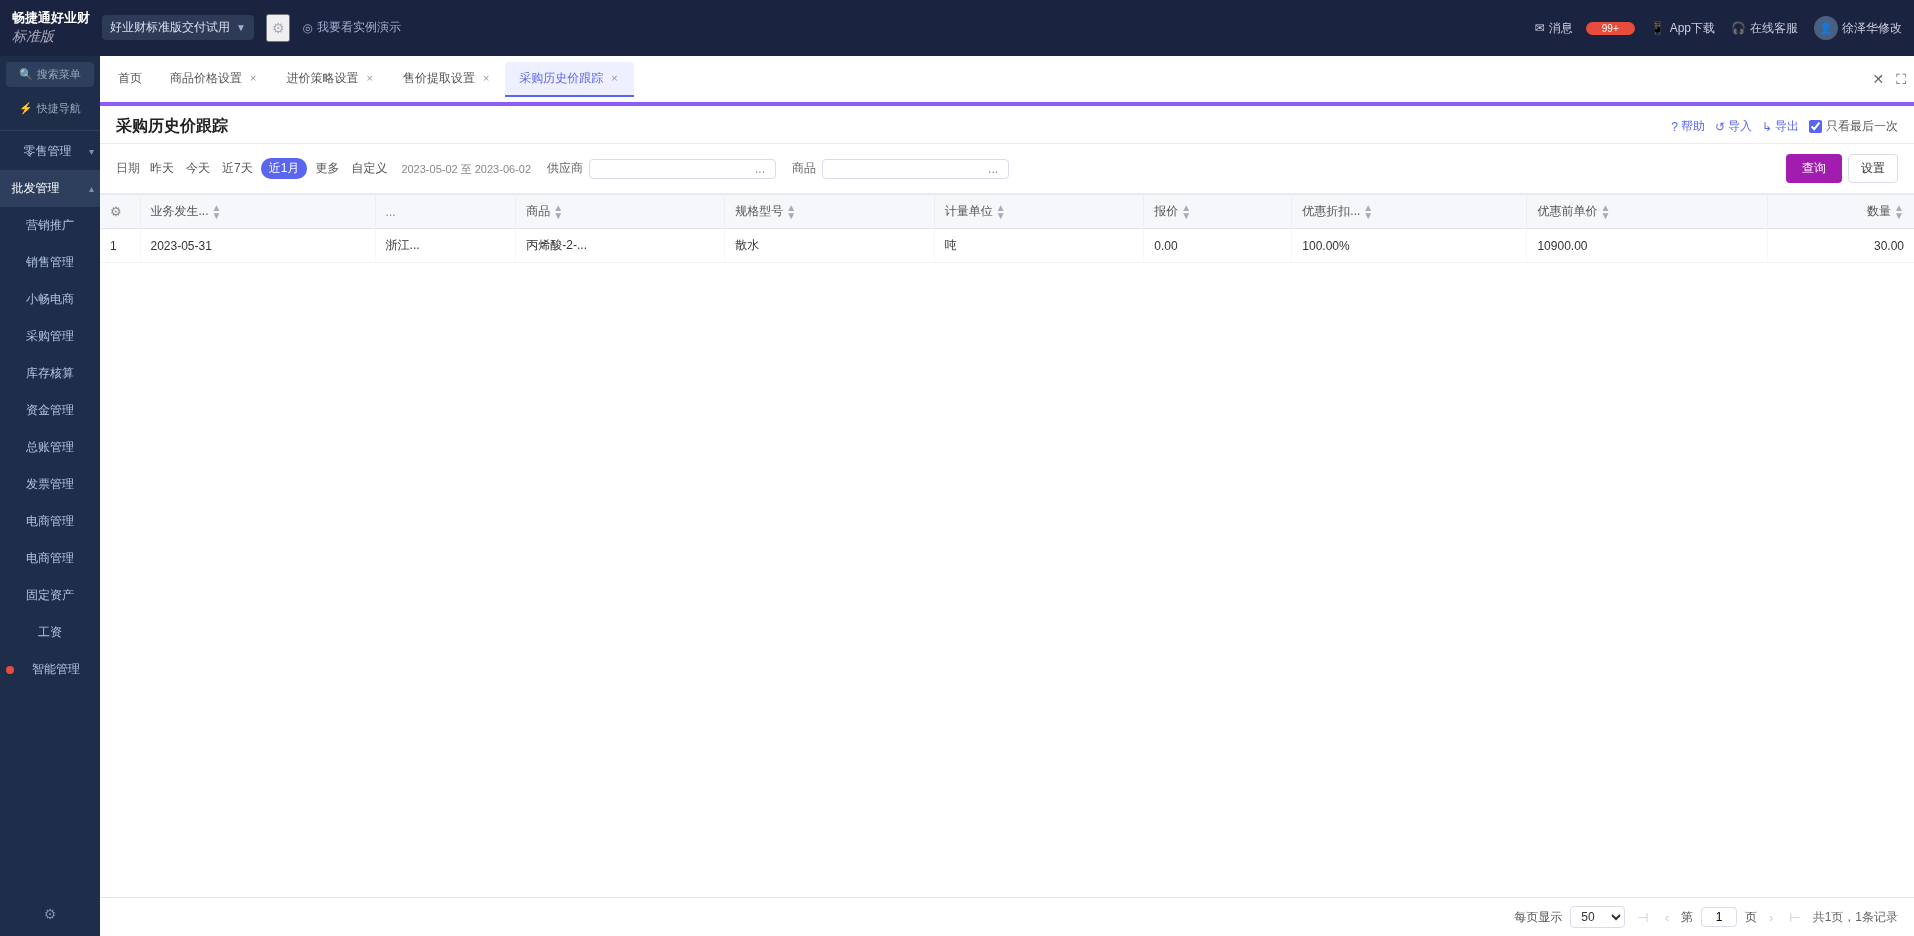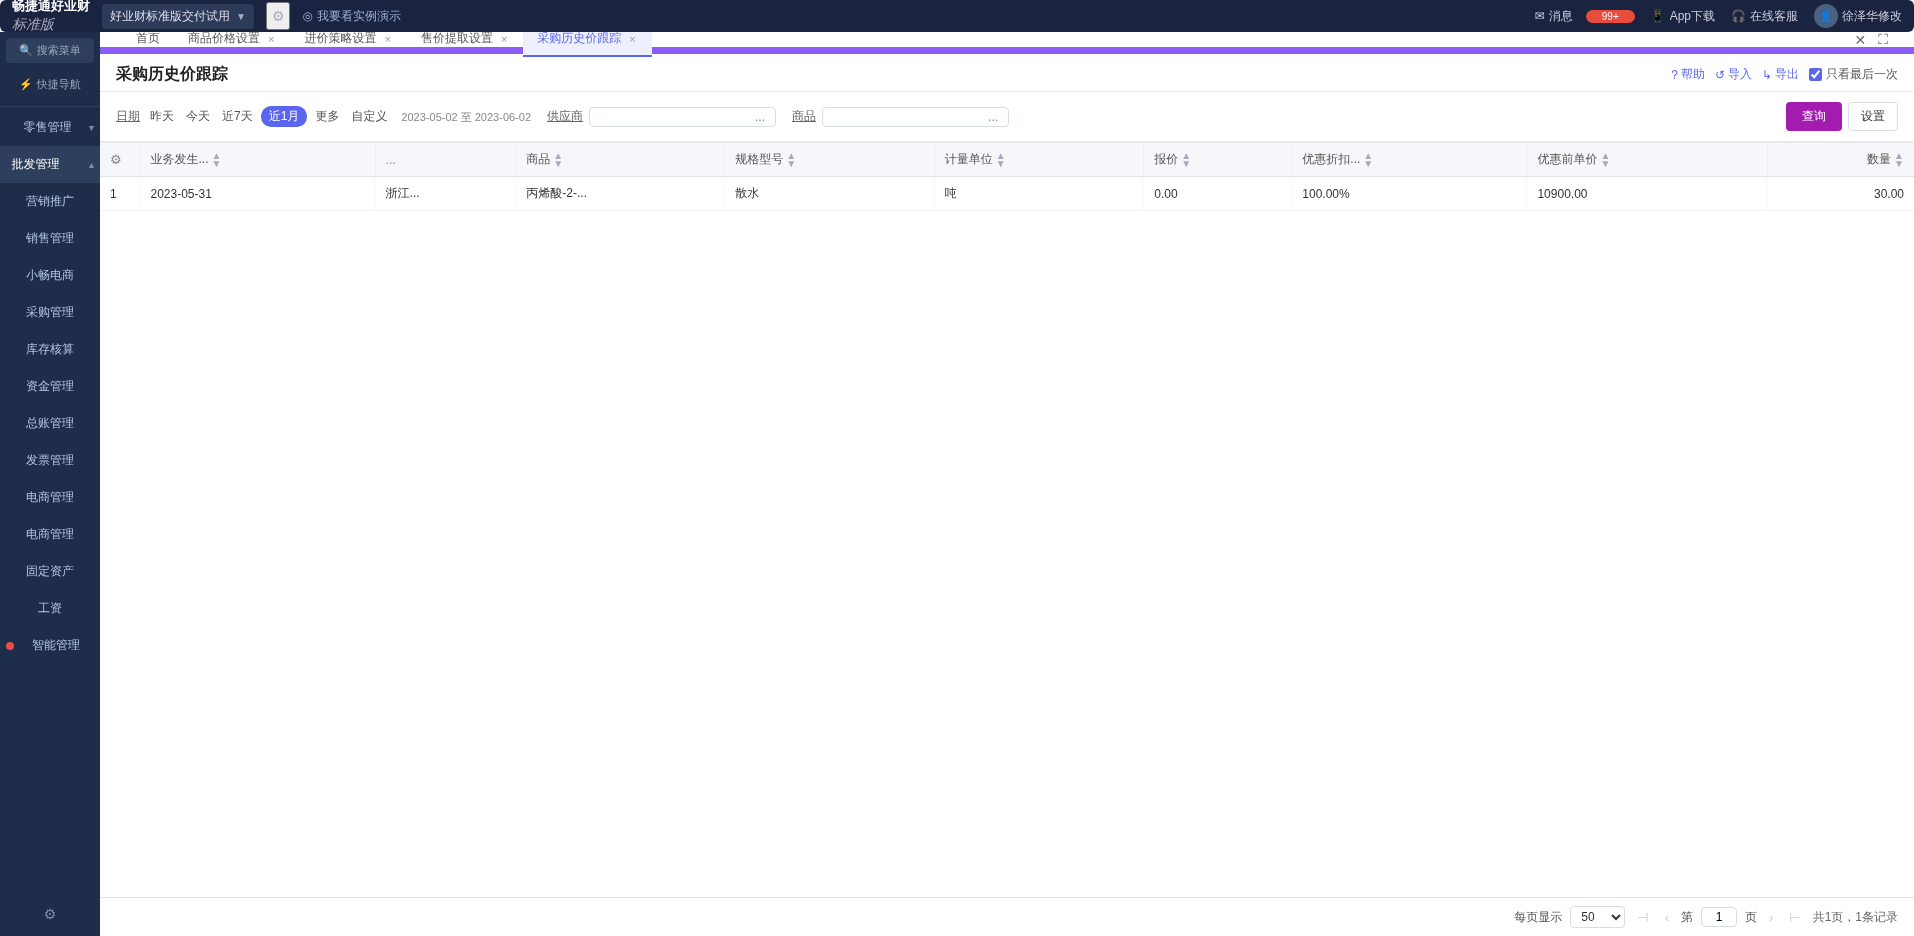--- a/index.html
+++ b/index.html
@@ -1,19 +1,19 @@
 <!DOCTYPE html>
 <html><head>
   <meta charset="utf-8">
   <style>
     * { box-sizing: border-box; margin: 0; padding: 0; }
     body { font-family: "Microsoft YaHei", sans-serif; font-size: 13px; background: #f0f2f5; color: #333; display: flex; flex-direction: column; height: 936px; overflow: hidden; }
 
     
-    .topbar { background: #1a2340; height: 32px; display: flex; align-items: center; padding: 0 12px; flex-shrink: 0; justify-content: space-between; border-radius: 6px; }
+    .topbar { background: #1a2340; height: 56px; display: flex; align-items: center; padding: 0 12px; flex-shrink: 0; justify-content: space-between; }
     .topbar-left { display: flex; align-items: center; gap: 12px; }
     .app-logo { color: #fff; font-size: 12px; line-height: 1.3; }
     .app-logo .title { font-size: 13px; font-weight: bold; }
     .version-badge { color: #aab; font-size: 14px; font-style: italic; }
     .topbar-dropdown { background: #2d3a58; color: #dde; border: none; border-radius: 4px; padding: 4px 8px; font-size: 12px; display: flex; align-items: center; gap: 6px; cursor: pointer; }
     .topbar-dropdown .chevron { font-size: 10px; color: #aab; }
     .topbar-gear { color: #aab; font-size: 14px; cursor: pointer; padding: 4px; }
     .topbar-demo { color: #a0b0d0; font-size: 12px; display: flex; align-items: center; gap: 4px; cursor: pointer; }
     .topbar-right { display: flex; align-items: center; gap: 16px; color: #ccd; font-size: 12px; }
     .topbar-right-item { display: flex; align-items: center; gap: 4px; cursor: pointer; color: #ccd; }
@@ -32,39 +32,39 @@
     .sidebar-item.active { background: #2d3f5c; color: #fff; gap: 24px; }
     .sidebar-item-label { flex: 1; text-align: center; }
     .sidebar-item-arrow { font-size: 10px; color: #7a8fa8; }
     .sidebar-bottom { margin-top: auto; padding: 8px 6px; }
     .sidebar-gear-btn { width: 100%; background: none; border: none; color: #7a8fa8; padding: 6px; cursor: pointer; font-size: 14px; }
 
     
     .content-area { flex: 1; display: flex; flex-direction: column; overflow: hidden; background: #f0f2f5; }
 
     
-    .tabbar { background: #fff; display: flex; align-items: center; border-bottom: 7px solid #8b5cf6; flex-shrink: 0; padding: 0 22px; height: 22px; position: relative; }
+    .tabbar { background: #fff; display: flex; align-items: center; border-bottom: 4px solid #8b5cf6; flex-shrink: 0; padding: 0 4px; height: 50px; position: relative; }
     .tab { display: flex; align-items: center; gap: 6px; padding: 8px 14px; font-size: 12px; cursor: pointer; color: #555; border-bottom: 2px solid transparent; white-space: nowrap; }
     .tab.active { color: #5b66f0; border-bottom: 2px solid #5b66f0; background: #eef0ff; border-radius: 4px 4px 0 0; }
     .tab .close-btn { color: #999; font-size: 11px; cursor: pointer; padding: 1px 2px; border-radius: 2px; }
     .tabbar-controls { margin-left: auto; display: flex; align-items: center; gap: 4px; }
     .tabbar-ctrl-btn { background: none; border: none; cursor: pointer; color: #666; font-size: 14px; padding: 4px; }
 
     
     .page-header { background: #fff; padding: 10px 16px 6px; border-bottom: 1px solid #e8eaf0; flex-shrink: 0; display: flex; align-items: center; justify-content: space-between; }
     .page-title { font-size: 16px; font-weight: bold; color: #222; }
     .page-header-actions { display: flex; align-items: center; gap: 10px; }
     .header-action-link { color: #5b66f0; font-size: 12px; cursor: pointer; display: flex; align-items: center; gap: 3px; }
     .checkbox-label { display: flex; align-items: center; gap: 4px; font-size: 12px; color: #555; cursor: pointer; }
     .checkbox-label input { accent-color: #5b66f0; }
 
     
     .filter-bar { background: #fff; padding: 10px 16px; border-bottom: 1px solid #e8eaf0; flex-shrink: 0; display: flex; align-items: center; gap: 16px; flex-wrap: wrap; }
     .filter-group { display: flex; align-items: center; gap: 6px; }
-    .filter-label { font-size: 12px; color: #666; white-space: nowrap; text-decoration: underline; }
+    .filter-label { font-size: 12px; color: #666; white-space: nowrap; }
     .date-btns { display: flex; gap: 4px; align-items: center; }
     .date-btn { background: none; border: none; color: #555; font-size: 12px; cursor: pointer; padding: 2px 4px; border-radius: 3px; }
     .date-btn.active { background: #5b66f0; color: #fff; border-radius: 10px; padding: 2px 8px; }
     .date-range { color: #888; font-size: 11px; margin-top: 2px; }
     .filter-input-wrap { display: flex; align-items: center; border: 1px solid #d9dde8; border-radius: 4px; background: #fff; padding: 2px 6px; min-width: 160px; }
     .filter-input { border: none; outline: none; font-size: 12px; flex: 1; background: transparent; }
     .filter-more { color: #888; font-size: 12px; cursor: pointer; padding: 0 4px; }
     .filter-actions { margin-left: auto; display: flex; gap: 6px; }
     .btn-primary { background: #a21caf; color: #fff; border: none; border-radius: 4px; padding: 5px 16px; font-size: 12px; cursor: pointer; }
     .btn-default { background: #fff; color: #333; border: 1px solid #d9dde8; border-radius: 4px; padding: 5px 12px; font-size: 12px; cursor: pointer; }

